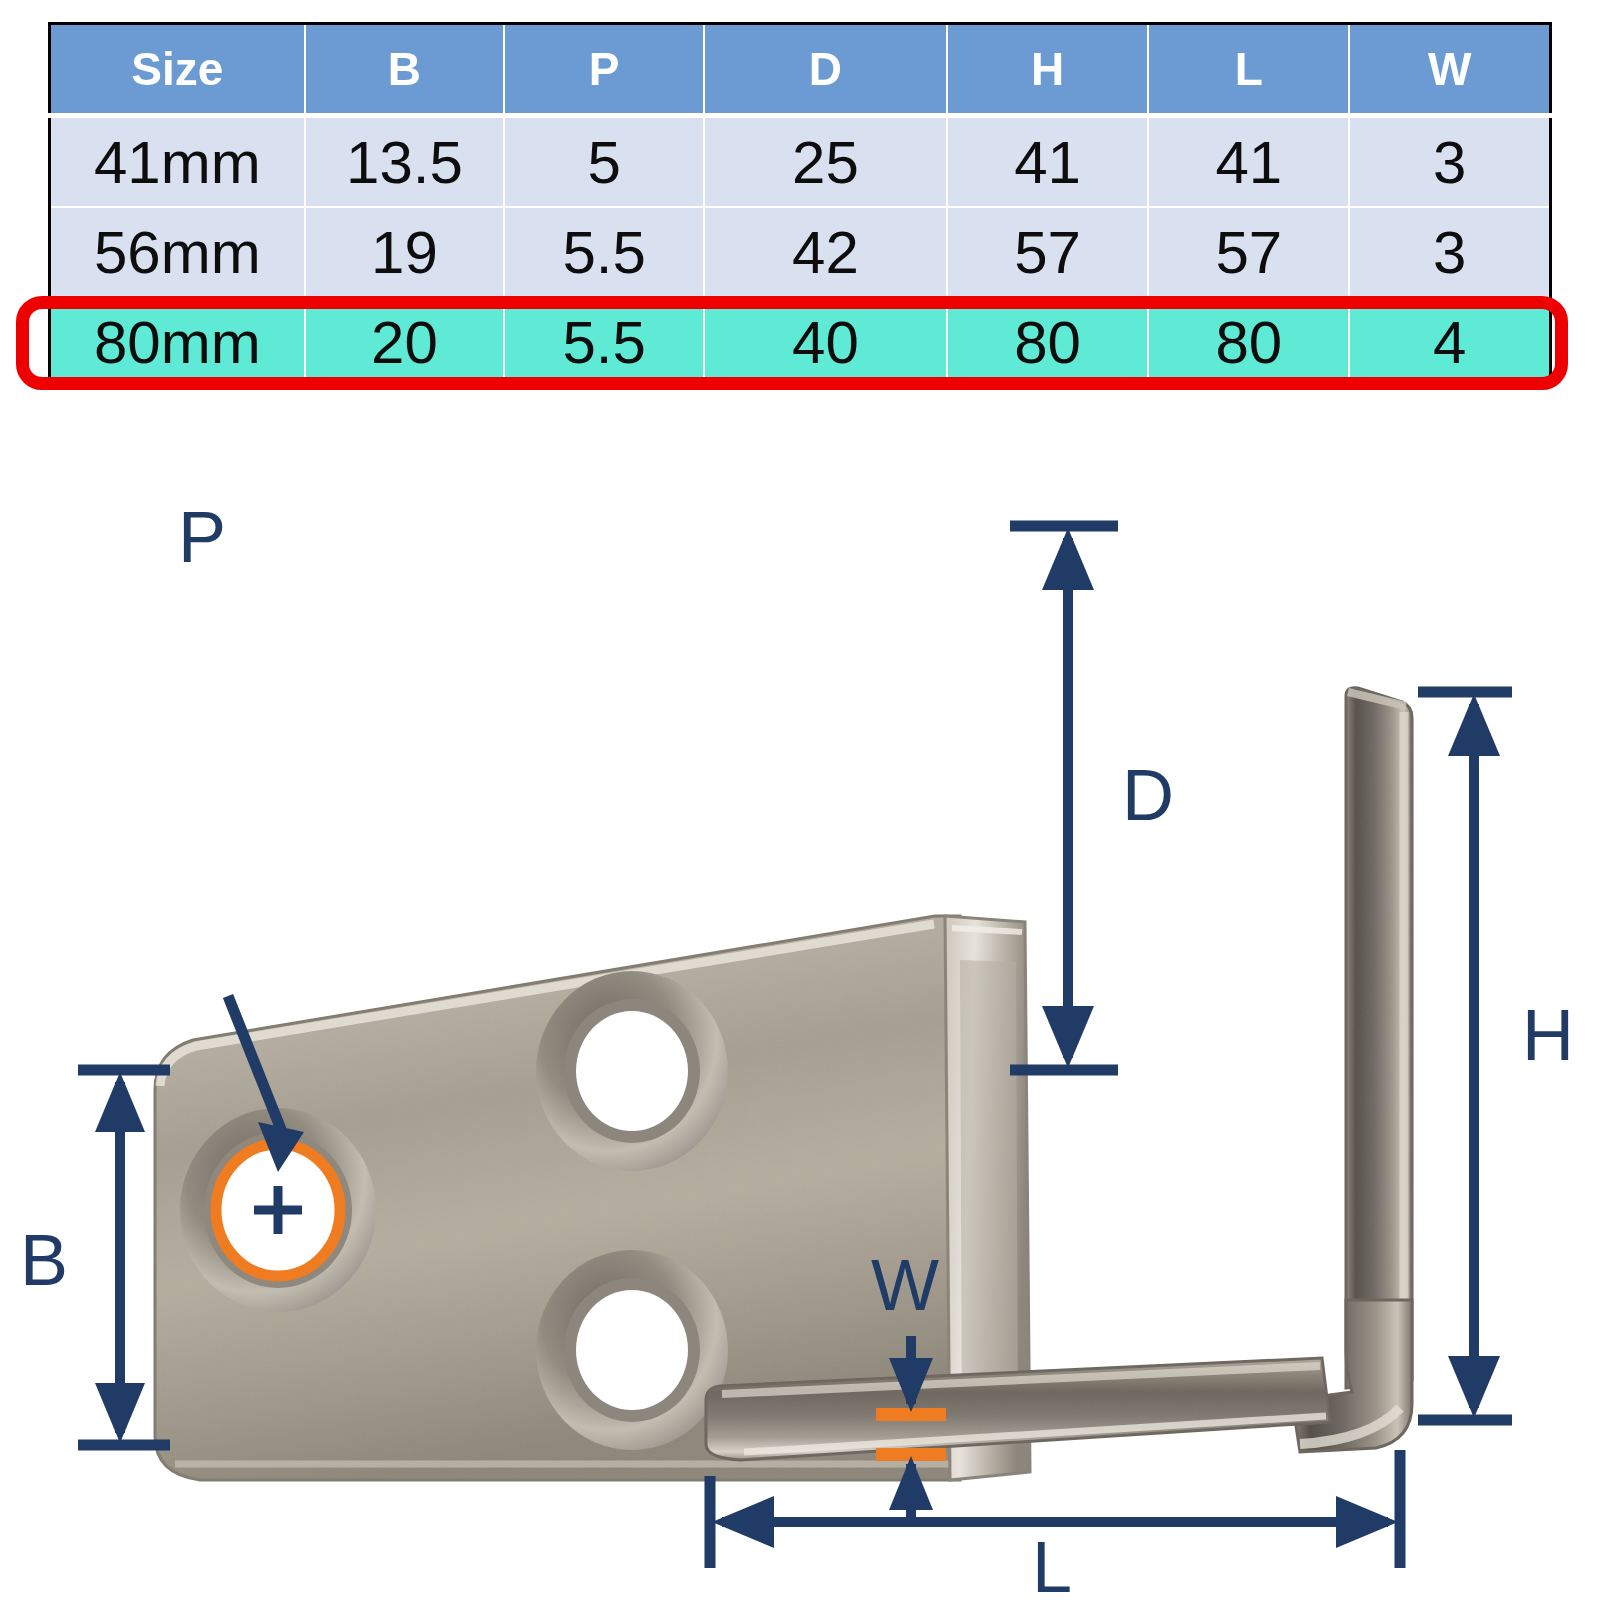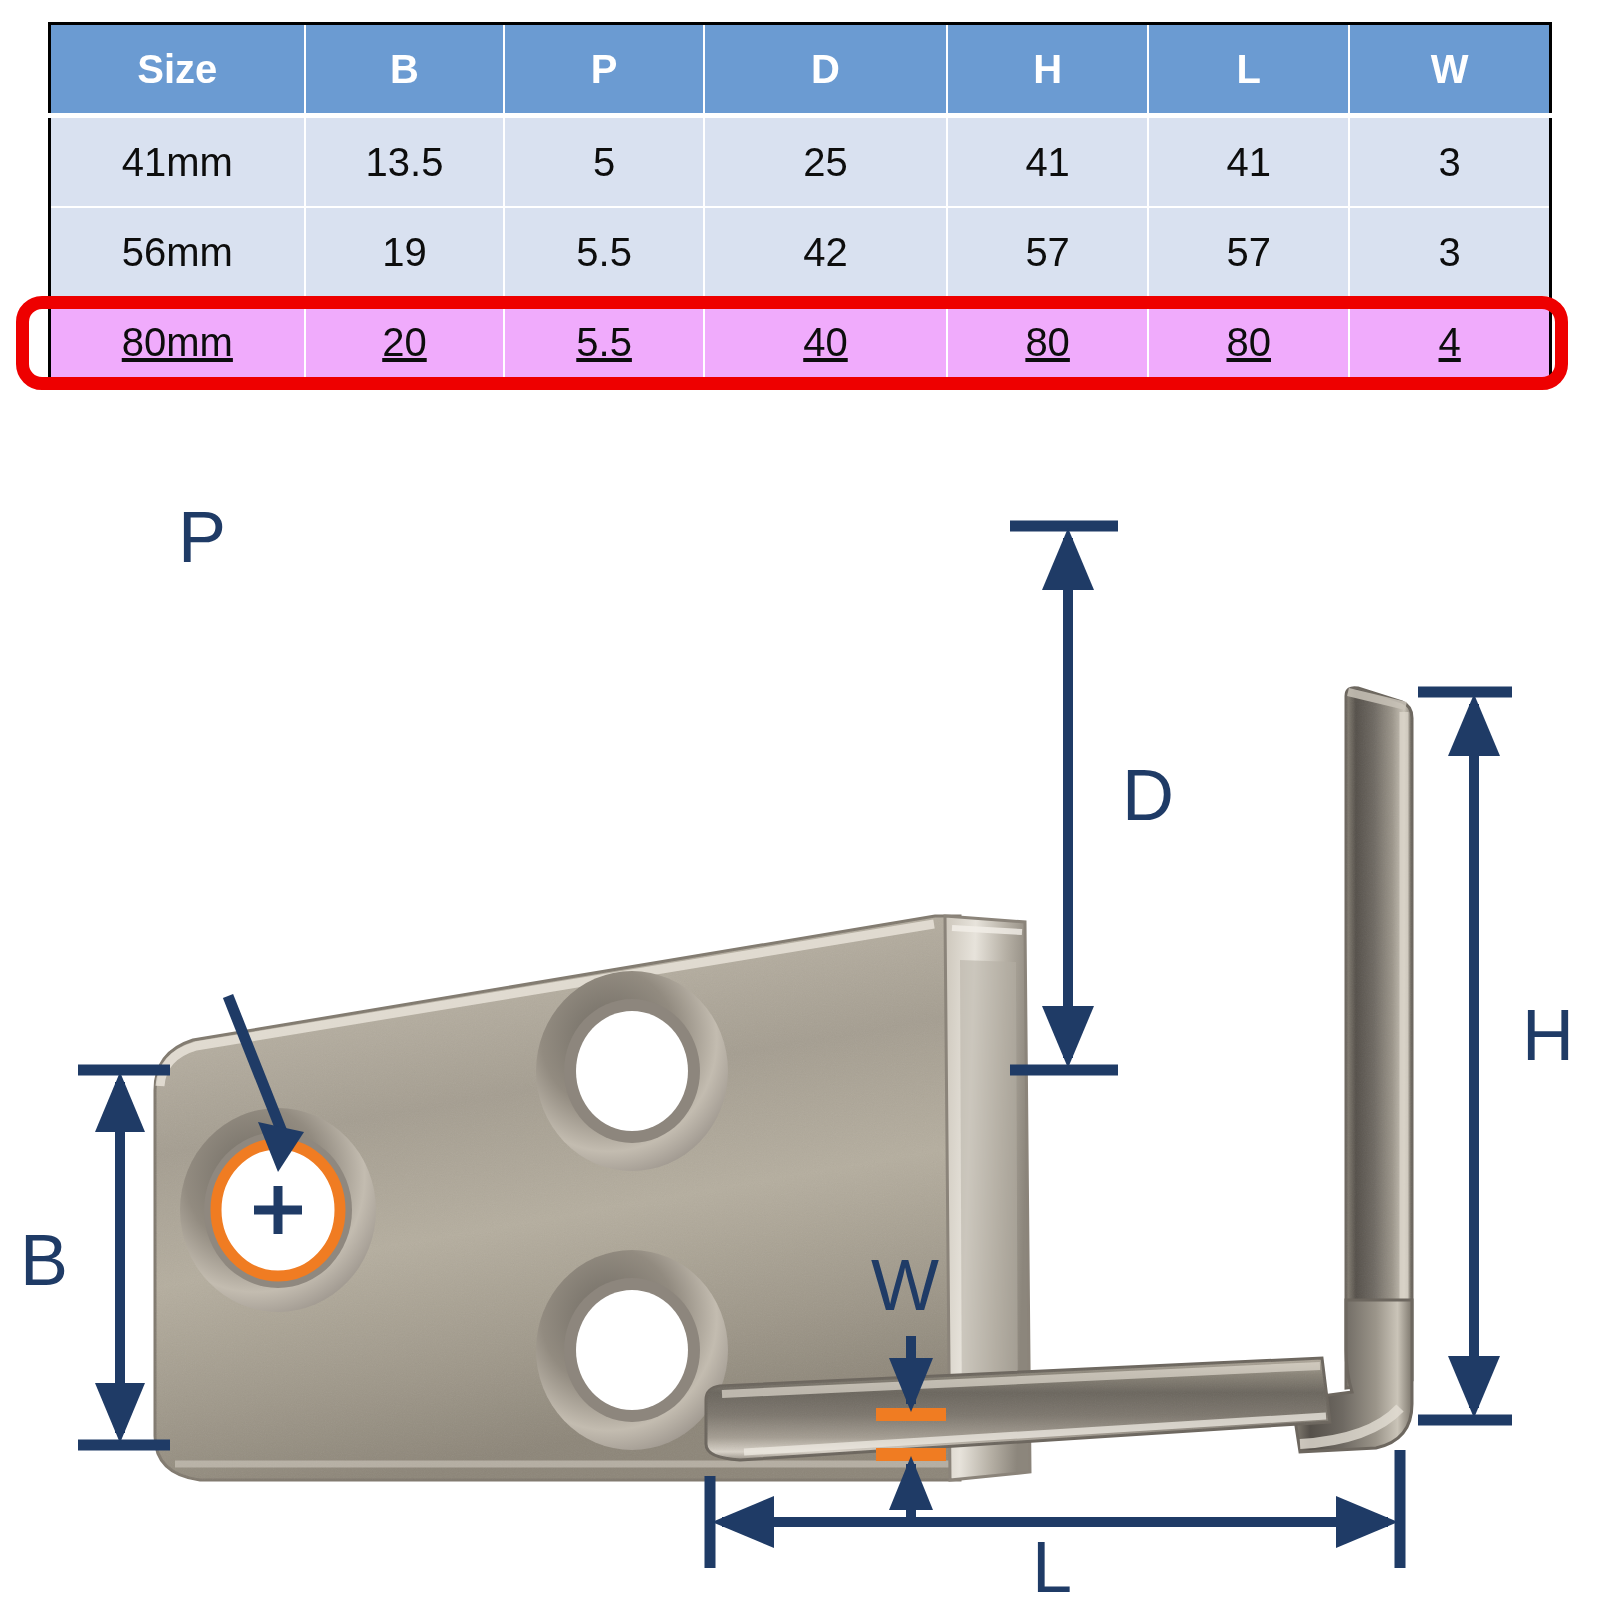--- a/index.html
+++ b/index.html
@@ -33,40 +33,40 @@
   }
   table.spec th, table.spec td {
     text-align: center;
     vertical-align: middle;
     border-left: 2px solid #ffffff;
     border-right: 2px solid #ffffff;
   }
   table.spec thead th {
     background: #6b9bd2;
     color: #ffffff;
-    font-size: 40px;
+    font-size: 46px;
     font-weight: bold;
     height: 86px;
     border-bottom: 5px solid #ffffff;
   }
   table.spec thead th:first-child { border-left: none; }
   table.spec thead th:last-child  { border-right: none; }
 
   table.spec tbody td {
     background: #d9e1f0;
     color: #0d0d0d;
-    font-size: 40px;
+    font-size: 60px;
     font-weight: normal;
     height: 86px;
     border-top: 2px solid #ffffff;
     border-bottom: 2px solid #ffffff;
   }
   table.spec tbody td:first-child { border-left: none; }
   table.spec tbody td:last-child  { border-right: none; }
-  table.spec tbody tr.highlighted td { background: #f0abfc; text-decoration: underline; }
+  table.spec tbody tr.highlighted td { background: #5eead4; }
 
   
   col.c-size { width: 17.0%; }
   col.c-b    { width: 13.3%; }
   col.c-p    { width: 13.3%; }
   col.c-d    { width: 16.2%; }
   col.c-h    { width: 13.4%; }
   col.c-l    { width: 13.4%; }
   col.c-w    { width: 13.4%; }
 

